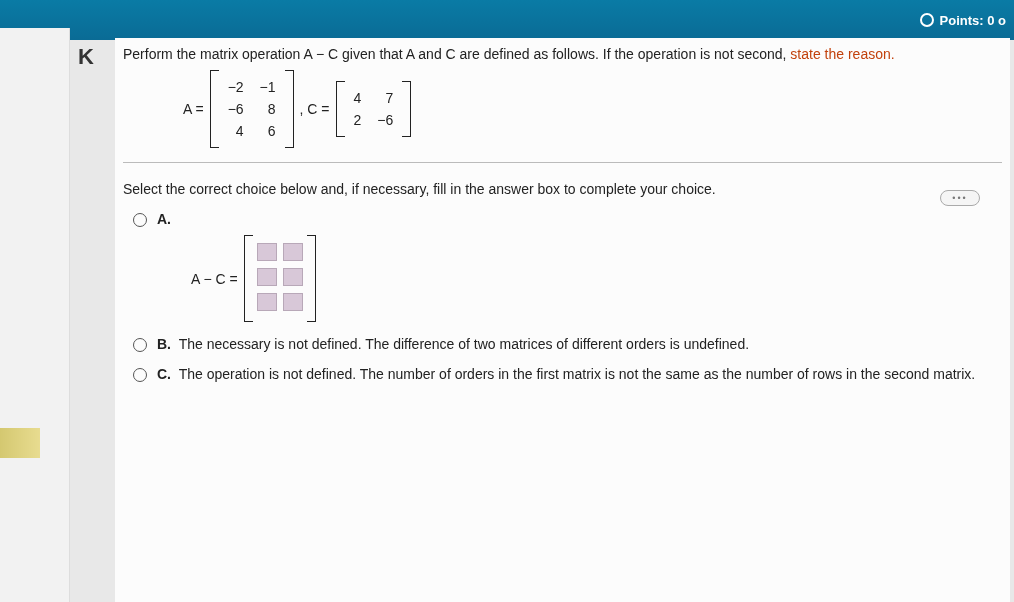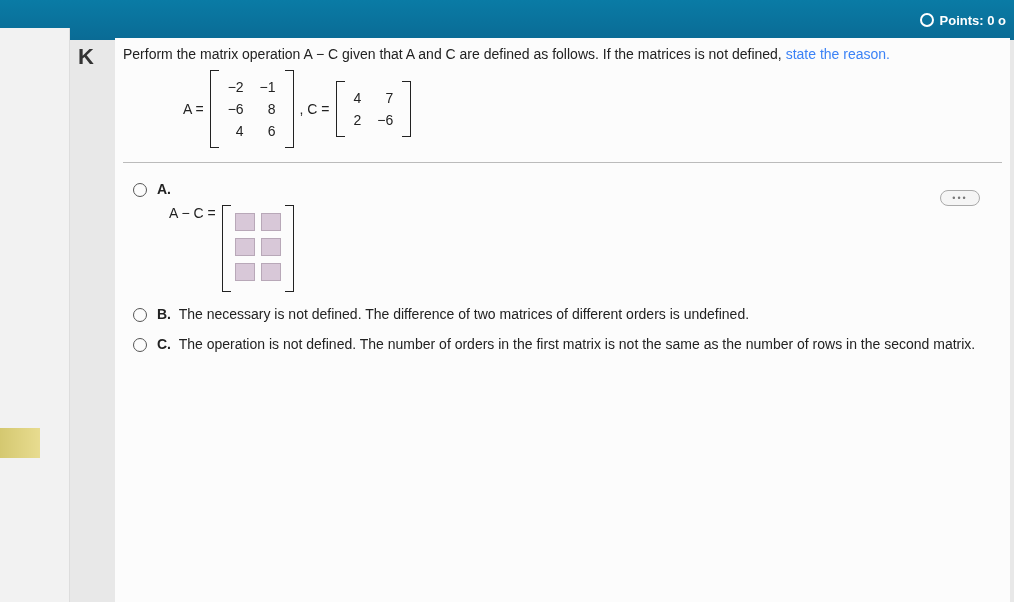--- a/index.html
+++ b/index.html
@@ -59,21 +59,21 @@
     left: 115px;
     right: 4px;
     top: 38px;
     bottom: 0;
     background: #fcfcfc;
     padding: 8px 8px 8px 8px;
     font-size: 14px;
     color: #222;
   }
   .prompt { margin-bottom: 8px; }
-  .prompt .reason { color: #3b82f6; }
+  .prompt .reason { color: #c2410c; }
   .matrix-row {
     display: flex;
     align-items: center;
     gap: 6px;
     margin-left: 60px;
     margin-top: 6px;
     margin-bottom: 10px;
   }
   .mlabel { font-size: 14px; }
   .matrix {
@@ -140,44 +140,44 @@
     border: 1.5px solid #555;
     border-radius: 50%;
     margin-top: 2px;
     flex-shrink: 0;
     cursor: pointer;
   }
   .choice-body { flex: 1; }
   .choice-label { font-weight: bold; margin-right: 4px; }
   .choice-a-content {
     display: flex;
-    align-items: flex-start;
+    align-items: center;
     gap: 6px;
     margin-top: 8px;
-    margin-left: 12px;
+    margin-left: 34px;
   }
 </style>
 </head>
 <body>
 
 <div class="topbar">
   <span class="circle-icon"></span>
   <span>Points: 0 o</span>
 </div>
 
 <div class="left-rail">
   <div class="yellow-tab"></div>
 </div>
 
 <div class="back-arrow">K</div>
 
 <div class="content">
 
   <div class="prompt">
-    <span>Perform the matrix operation A − C given that A and C are defined as follows. If the matrices is not defined, </span><span class="reason">state the reason.</span>
+    <span>Perform the matrix operation A − C given that A and C are defined as follows. If the operation is not second, </span><span class="reason">state the reason.</span>
   </div>
 
   <div class="matrix-row">
     <span class="mlabel">A =</span>
     <span class="matrix">
       <table>
         <tbody>
             <tr>
               <td>−2</td>
               <td>−1</td>
@@ -206,20 +206,21 @@
               <td>−6</td>
             </tr>
       </tbody>
         </table>
     </span>
   </div>
 
   <hr class="sep">
   <div class="dots-pill">•••</div>
 
+  <div class="instruction">Select the correct choice below and, if necessary, fill in the answer box to complete your choice.</div>
 
   <div class="choices">
 
     <div class="choice">
       <div class="radio"></div>
       <div class="choice-body">
         <span class="choice-label">A.</span>
         <div class="choice-a-content">
           <span>A − C =</span>
           <span class="matrix input">

